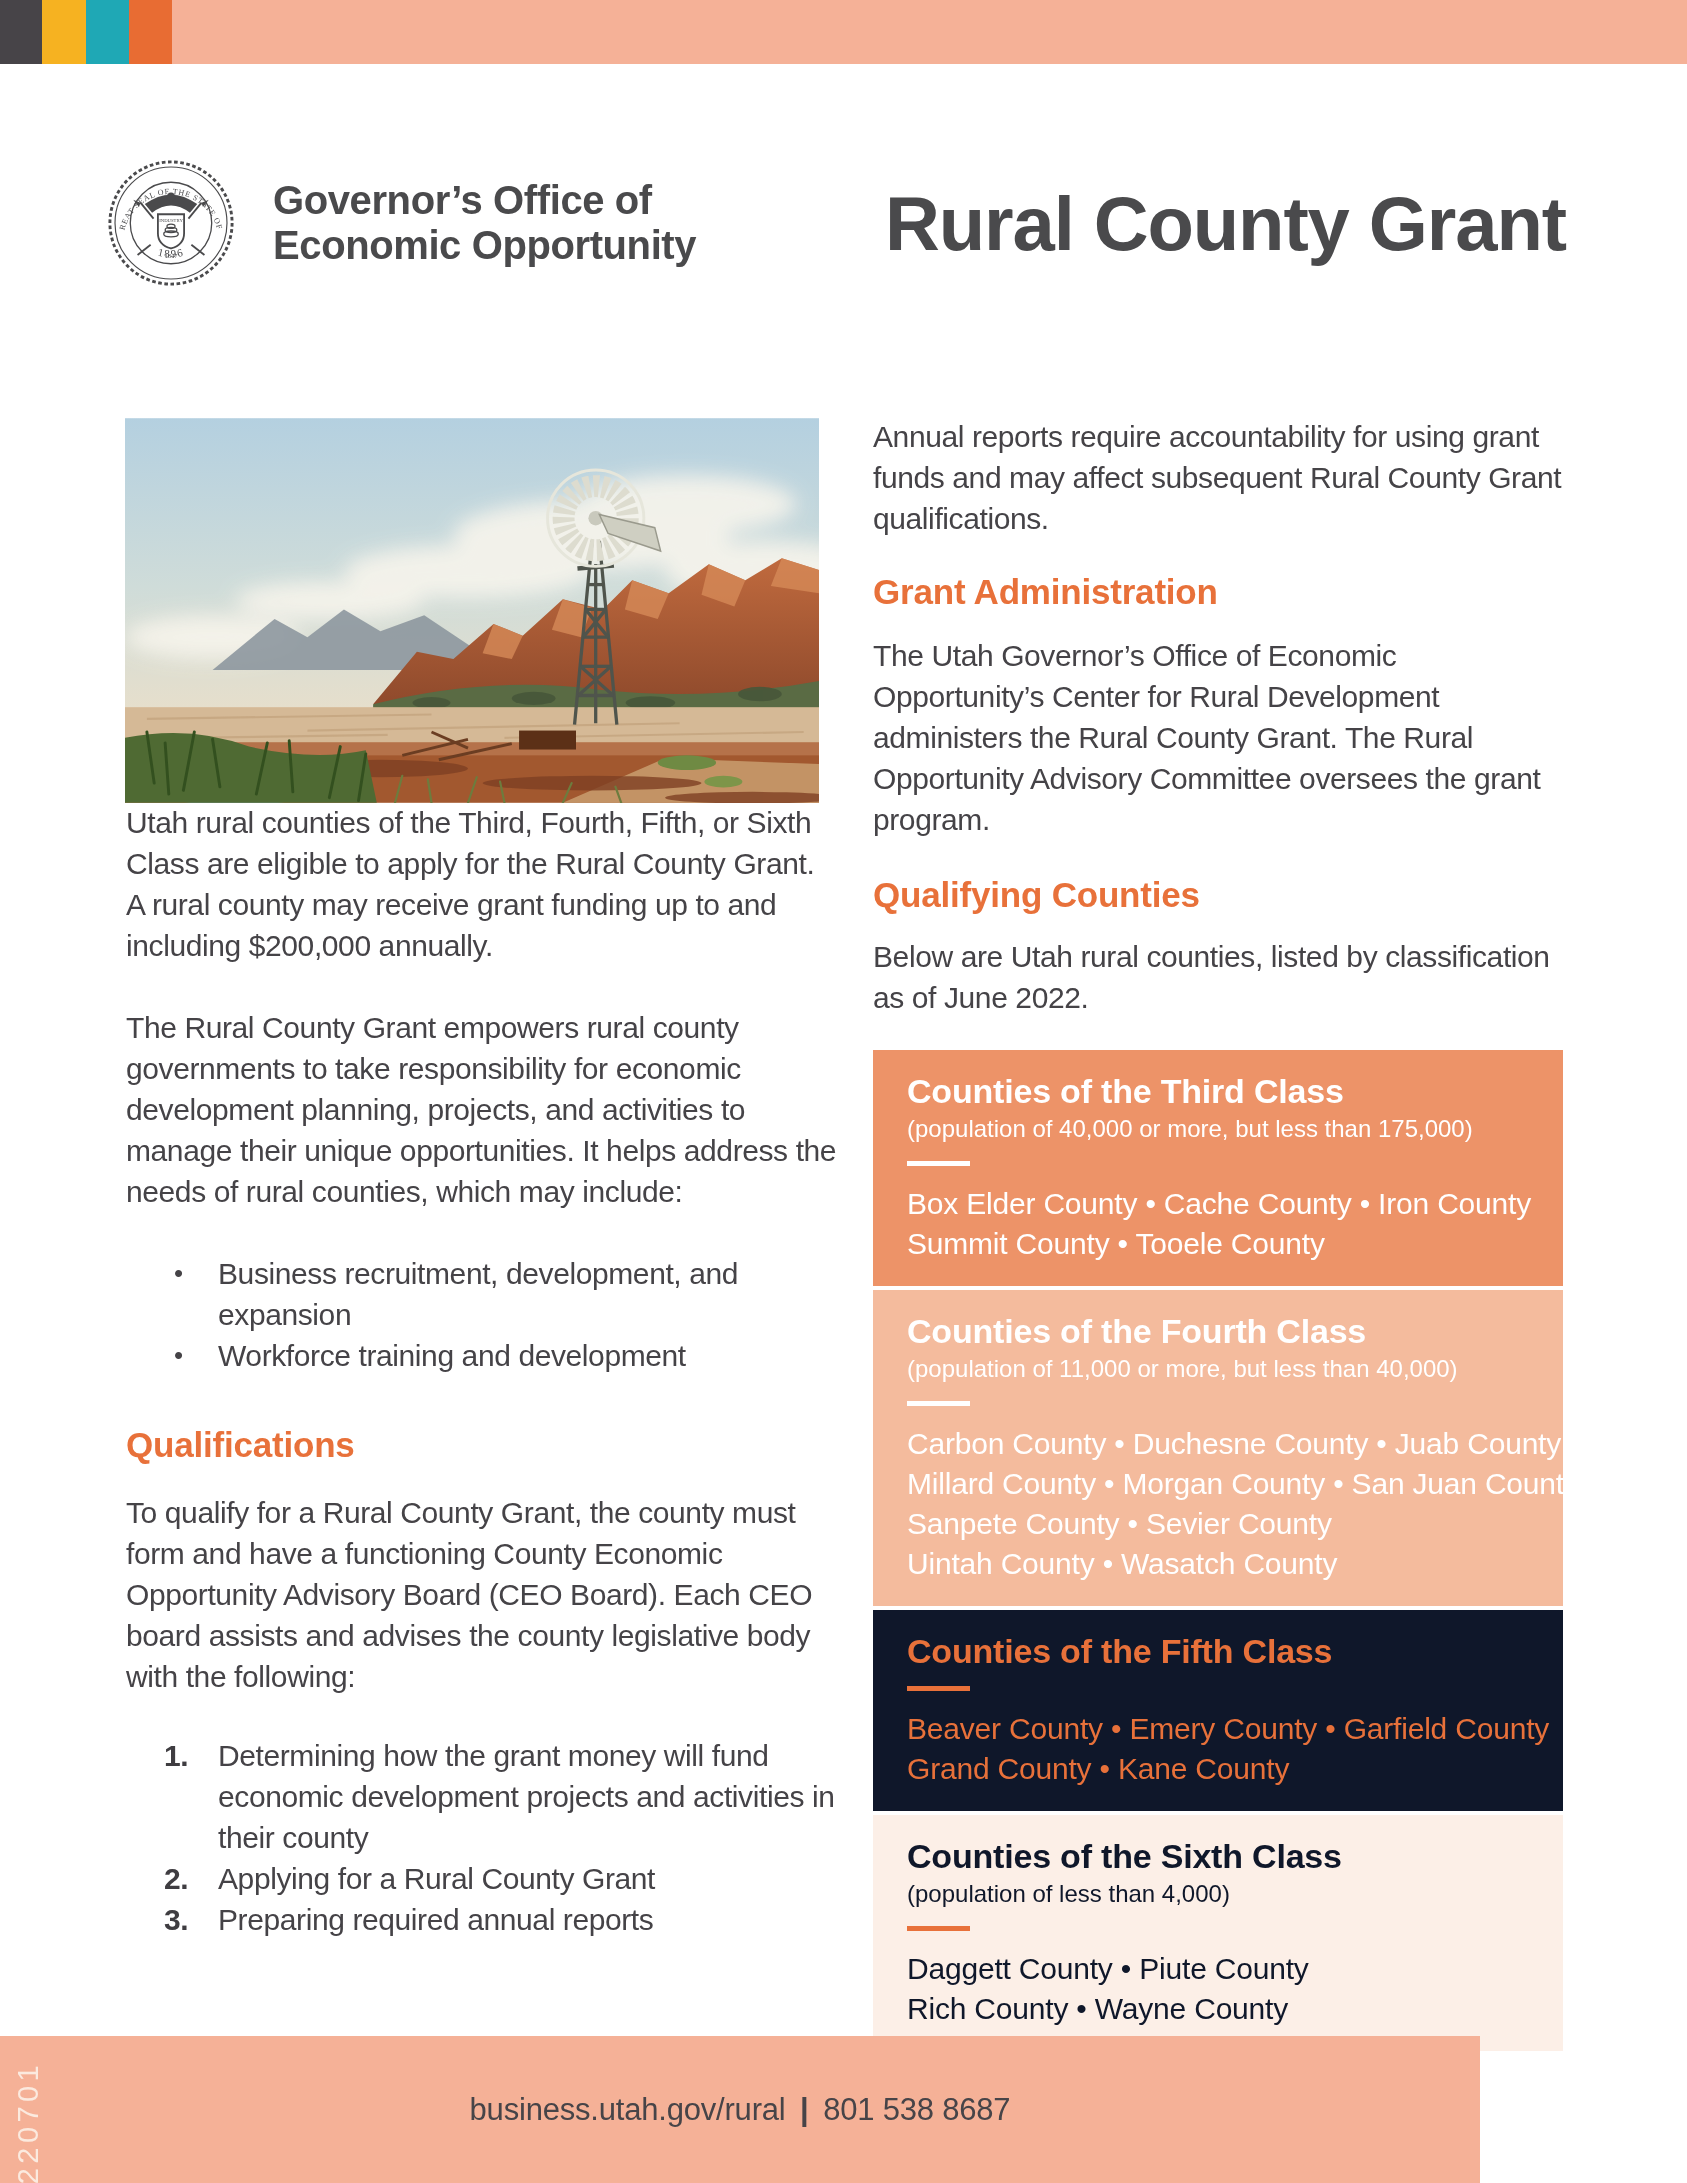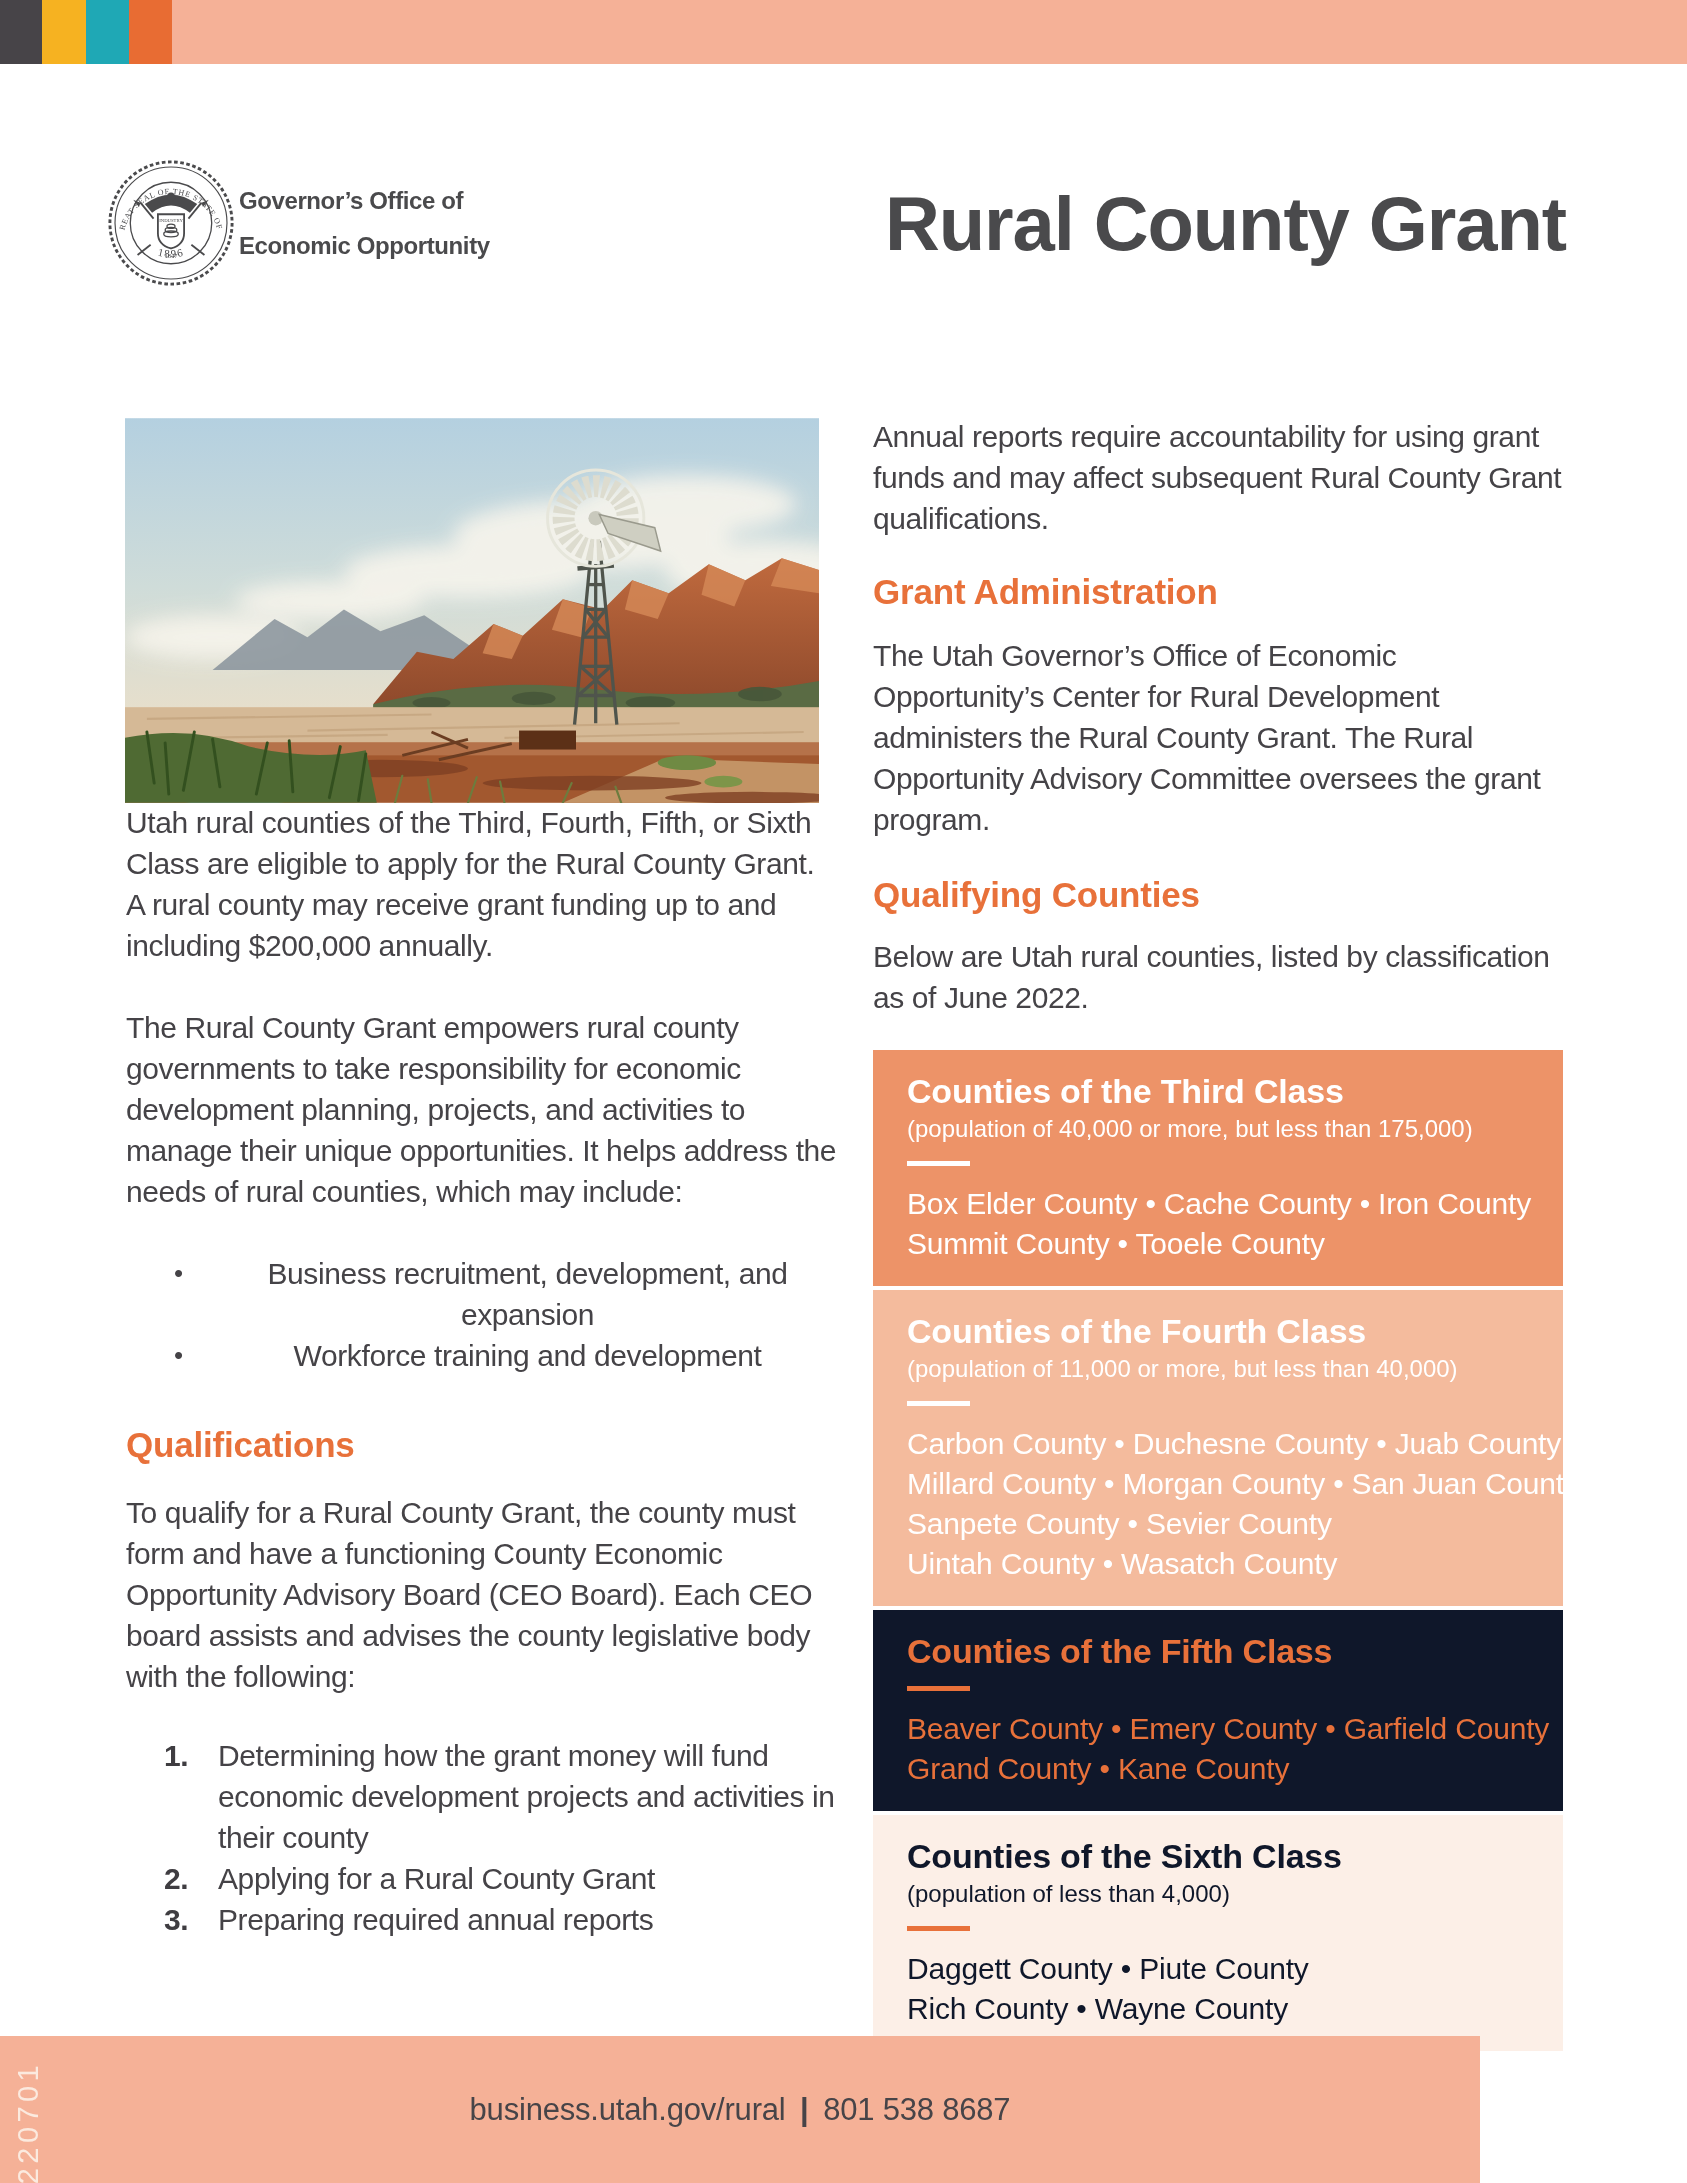--- a/index.html
+++ b/index.html
@@ -11,39 +11,39 @@
   
   .topbar{position:absolute;left:0;top:0;width:1687px;height:64px;background:#F5B197;display:flex;}
   .sq{height:64px;}
   .sq-dark{width:42px;background:#474448;}
   .sq-yellow{width:44px;background:#F6B221;}
   .sq-teal{width:43px;background:#1FA8B5;}
   .sq-orange{width:43px;background:#E86C33;}
   
   .logo{position:absolute;left:107px;top:159px;display:flex;align-items:center;}
   .logo svg{display:block;}
-  .org-name{margin-left:4px;font-size:24px;font-weight:bold;color:#4A4A4C;line-height:45px;letter-spacing:-0.4px;}
+  .org-name{margin-left:38px;font-size:40px;font-weight:bold;color:#4A4A4C;line-height:45px;letter-spacing:-0.4px;}
   .doc-title{
     position:absolute;left:803px;right:121px;top:180px;text-align:right;
     font-size:76px;font-weight:bold;color:#4A4A4C;letter-spacing:-1.1px;white-space:nowrap;
   }
   
   .photo{position:absolute;left:125px;top:418px;width:694px;height:385px;overflow:hidden;}
   .photo svg{display:block;}
   
   .body-text{font-size:30px;line-height:41px;letter-spacing:-0.4px;color:#454347;}
   .col-left{position:absolute;left:126px;top:802px;width:711px;}
   .col-right{position:absolute;left:873px;top:416px;width:690px;}
   .para{margin:0 0 41px 0;}
   .orange-heading{
     font-size:35px;line-height:42px;font-weight:bold;color:#E8713A;
     letter-spacing:-0.2px;margin:0 0 26px 0;
   }
   
-  .bullist{margin:5.8px 0 48px 0;text-align:center;}
+  .bullist{margin:5.8px 0 48px 0;}
   .bullist div{position:relative;padding-left:92px;}
   .bullist div::before{
     content:"\2022";position:absolute;left:48px;top:0;font-size:26px;color:#454347;
   }
   
   .numlist{margin:0;counter-reset:li;}
   .numlist div{position:relative;padding-left:92px;counter-increment:li;}
   .numlist div::before{
     content:counter(li) ".";position:absolute;left:38px;top:0;font-weight:bold;color:#3f3d41;
   }

